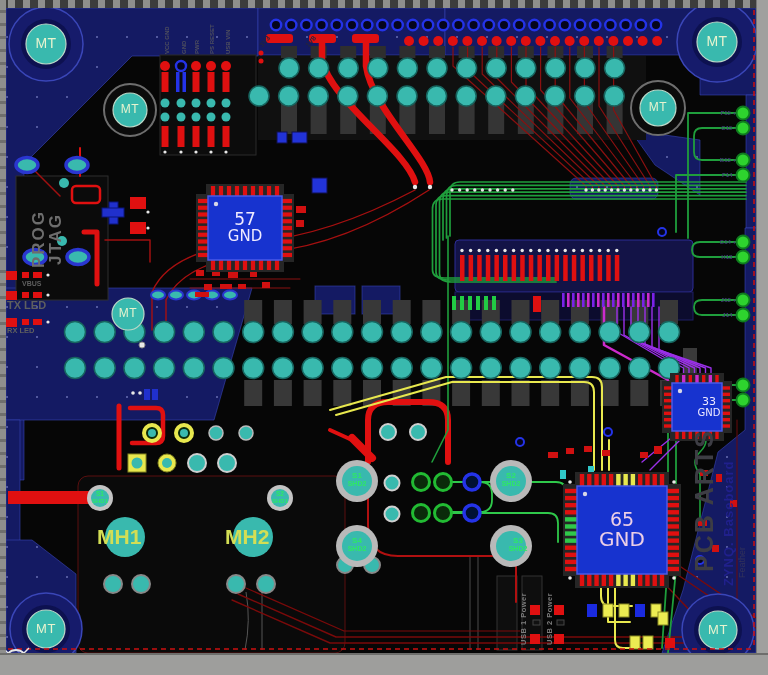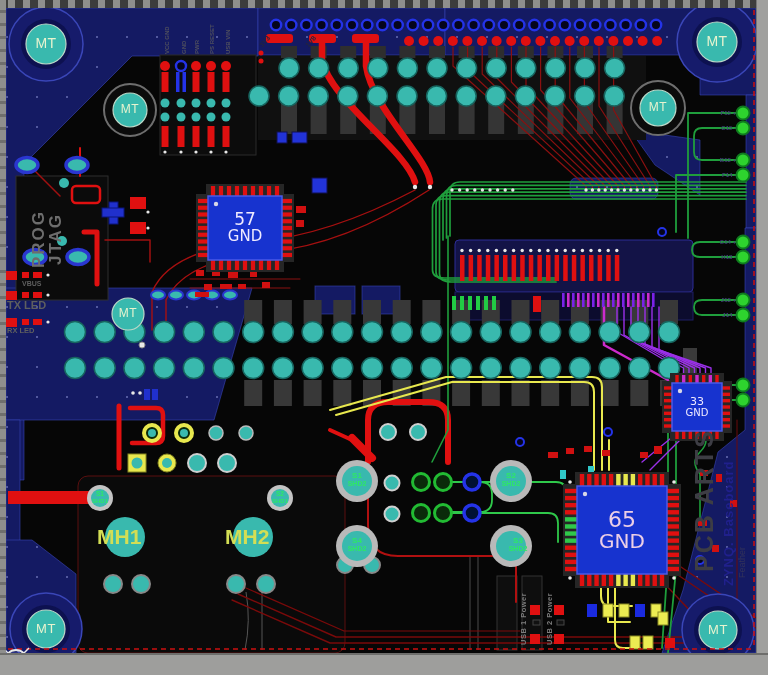--- a/index.html
+++ b/index.html
@@ -733,26 +733,26 @@
         <circle cx="280" cy="498" r="9" fill="#39b9ae"></circle>
       </g>
     </svg>
 
   <div id="labels">
 
     <div class="chiplbl" style="left:208px;top:196px;width:74px;height:64px;color:#efeaff;">
       <span style="font-size:17px;">57</span>
       <span style="font-size:15px;">GND</span>
     </div>
-    <div class="chiplbl" style="left:672px;top:383px;width:50px;height:48px;color:#efeaff;">
+    <div class="chiplbl" style="left:672px;top:383px;width:50px;height:48px;color:#efeaff;padding-left:12px;">
       <span style="font-size:11px;">33</span>
       <span style="font-size:10px;">GND</span>
     </div>
     <div class="chiplbl" style="left:577px;top:486px;width:90px;height:88px;color:#eccfe6;">
-      <span style="font-size:22px;">65</span>
+      <span style="font-size:19px;">65</span>
       <span style="font-size:20px;">GND</span>
     </div>
 
     <div class="plabel" style="left:30px;top:268px;transform:rotate(-90deg);transform-origin:0 0;
                 font-weight:bold;font-size:17px;letter-spacing:2px;color:#6d6d6d;text-align:center;">
       <div>PROG</div>
       <div>JTAG</div>
     </div>
 
     <div class="plabel" style="left:22px;top:280px;font-size:7px;font-weight:bold;color:#5f5f5f;">VBUS</div>

